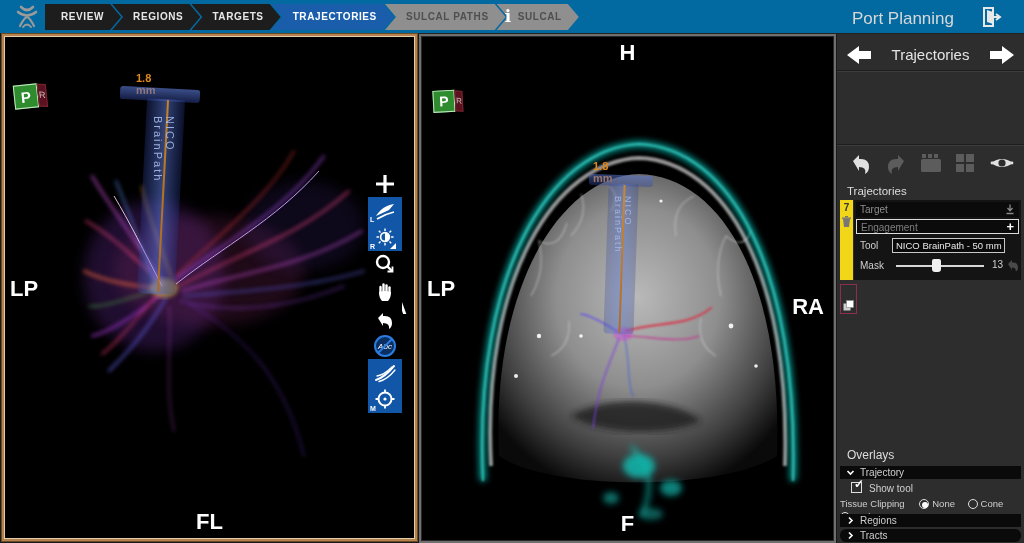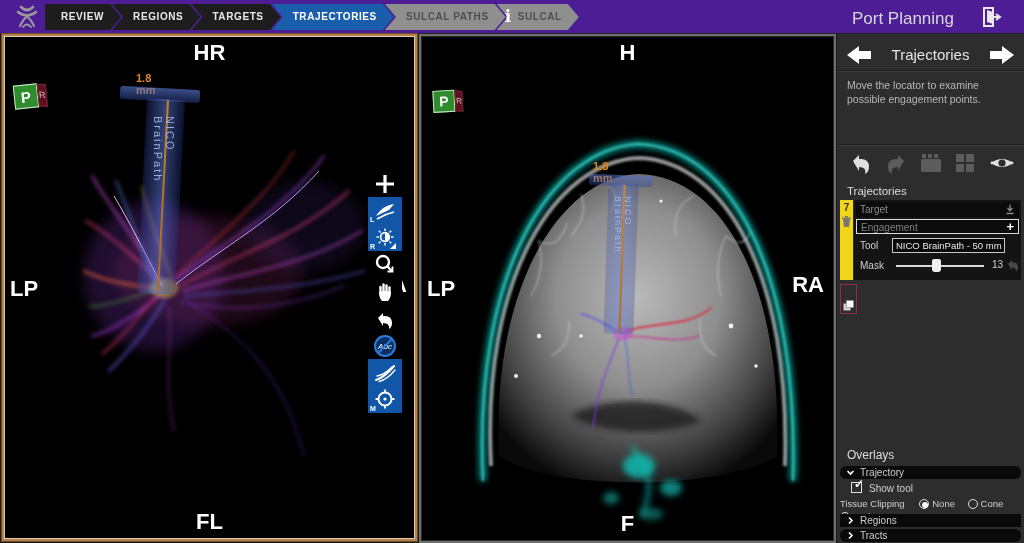--- a/index.html
+++ b/index.html
@@ -1,20 +1,20 @@
 <!DOCTYPE html>
 <html><head>
 <meta charset="utf-8">
 <style>
   * { margin:0; padding:0; box-sizing:border-box; }
   body { background:#000; font-family:"Liberation Sans", sans-serif; }
   .app { position:relative; width:1024px; height:543px; background:#1a1a1a; overflow:hidden; }
 
   
-  .topbar { position:absolute; left:0; top:0; width:1024px; height:34px; background:#4c1d95; border-bottom:1px solid #222; }
+  .topbar { position:absolute; left:0; top:0; width:1024px; height:34px; background:#0369a1; border-bottom:1px solid #222; }
   .logo { position:absolute; left:12px; top:4px; width:30px; height:26px; }
   .tabs { position:absolute; left:45px; top:4px; height:26px; display:flex; }
   .tab { height:26px; line-height:26px; font-size:10px; font-weight:bold; letter-spacing:.6px;
          padding:0 17px 0 21px; margin-left:-9px;
          clip-path: polygon(0 0, calc(100% - 11px) 0, 100% 50%, calc(100% - 11px) 100%, 0 100%, 11px 50%); }
   .tab:first-child { margin-left:0; padding-left:16px;
          clip-path: polygon(0 0, calc(100% - 11px) 0, 100% 50%, calc(100% - 11px) 100%, 0 100%); }
   .tab.done { background:#1d1d1d; color:#e8e8e8; }
   .tab.active { background:#1a5dab; color:#ffffff; }
   .tab.disabled { background:#8f8f8f; color:#4f4f4f; }
@@ -24,21 +24,21 @@
   .exit-btn { position:absolute; right:22px; top:6px; width:22px; height:22px; }
 
   
   .viewport { position:absolute; top:34px; background:#000; }
   .vp-left { left:2px; width:415px; height:507px; border:2px solid #b5824f; box-shadow: inset 0 0 0 1px #e3cda8, 0 0 0 1px #6b4b24; }
   .vp-mid  { left:419px; width:417px; height:509px; border:2px solid #6f6f6f; box-shadow: inset 0 0 0 1px #2a2a2a; }
   .orient { position:absolute; color:#fff; font-weight:bold; font-size:22px; }
   .o-top { top:4px; left:0; width:100%; text-align:center; }
   .o-bottom { bottom:4px; left:0; width:100%; text-align:center; }
   .o-left { left:6px; top:240px; }
-  .o-right { right:10px; top:236px; }
+  .o-right { right:10px; top:258px; }
 
   
   .cube { position:absolute; width:34px; height:26px; transform:rotate(-6deg); }
   .cube .face-p { position:absolute; left:0; top:0; width:24px; height:24px; background:#2e8b2e; border:1px solid #bfe8bf;
                   color:#fff; font-weight:bold; font-size:15px; text-align:center; line-height:23px; }
   .cube .face-r { position:absolute; left:24px; top:1px; width:9px; height:23px; background:#5a1220; border:1px solid #7a2430;
                   color:#d0c0c0; font-size:9px; text-align:center; line-height:21px; transform:skewY(8deg); overflow:hidden; }
   .cube2 { transform:rotate(-3deg); }
 
   
@@ -177,21 +177,20 @@
     </svg>
 
     <div class="tool">
       <div class="measure" style="left:132px; top:36px;">1.8 mm</div>
       <div class="cap" style="left:116px; top:52px; width:80px; height:13px; transform:rotate(3deg);"></div>
       <div class="shaft" style="left:138px; top:63px; width:38px; height:195px; transform:rotate(3deg); border-radius:0 0 5px 5px;"></div>
       <div class="traj-line" style="left:158px; top:64px; height:192px; transform:rotate(3deg);"></div>
       <div class="tool-text" style="left:148px; top:80px;">NICO BrainPath</div>
     </div>
 
-    <div class="orient o-top">HR</div>
     <div class="orient o-left">LP</div>
     <div class="orient o-right" style="right:8px;">A</div>
     <div class="orient o-bottom">FL</div>
 
     <div class="cube" style="left:10px; top:48px;">
       <div class="face-p">P</div>
       <div class="face-r">R</div>
     </div>
 
     <div class="vtoolbar">
@@ -361,21 +360,20 @@
       </div>
       <div class="sb-title">Trajectories</div>
       <div class="sb-arrow right">
         <svg width="30" height="22" viewBox="0 0 30 22">
             <path d="M16 2 v5 H4 v8 h12 v5 L28 11 Z" fill="#fff"></path>
           </svg>
       </div>
     </div>
     <div class="sb-divider" style="top:36px;"></div>
 
-    <div class="sb-desc">Move the locator to examine possible engagement points.</div>
 
     <div class="sb-divider" style="top:110px;"></div>
 
     <div class="sb-icons">
       <div class="sb-icon">
         <svg width="24" height="22" viewBox="0 0 24 22">
             <path d="M4 9 l6 -6 v4 q10 -1 10 8 q0 5 -4 7 q2 -7 -6 -7 v4 z" fill="#e0e0e0"></path>
           </svg>
       </div>
       <div class="sb-icon">
@@ -462,21 +460,21 @@
 
     <div class="traj-extra">
       <svg width="11" height="11" viewBox="0 0 11 11">
         <rect x="0.5" y="3.5" width="7" height="7" fill="#cfcfcf"></rect>
         <rect x="3.5" y="0.5" width="7" height="7" fill="#fff" stroke="#888" stroke-width=".6"></rect>
       </svg>
     </div>
 
     <div class="sb-heading" style="top:414px; font-size:12px;">Overlays</div>
 
-    <div class="ov-section" style="top:432px;border-radius:6px;">
+    <div class="ov-section" style="top:432px;">
       <span class="ov-chev">
         <svg width="9" height="9" viewBox="0 0 9 9">
             <path d="M1.5 3 L4.5 6 L7.5 3" stroke="#fff" stroke-width="1.6" fill="none"></path>
           </svg>
       </span>
       <span>Trajectory</span>
     </div>
 
     <div class="ov-check-row">
       <span class="checkbox">

